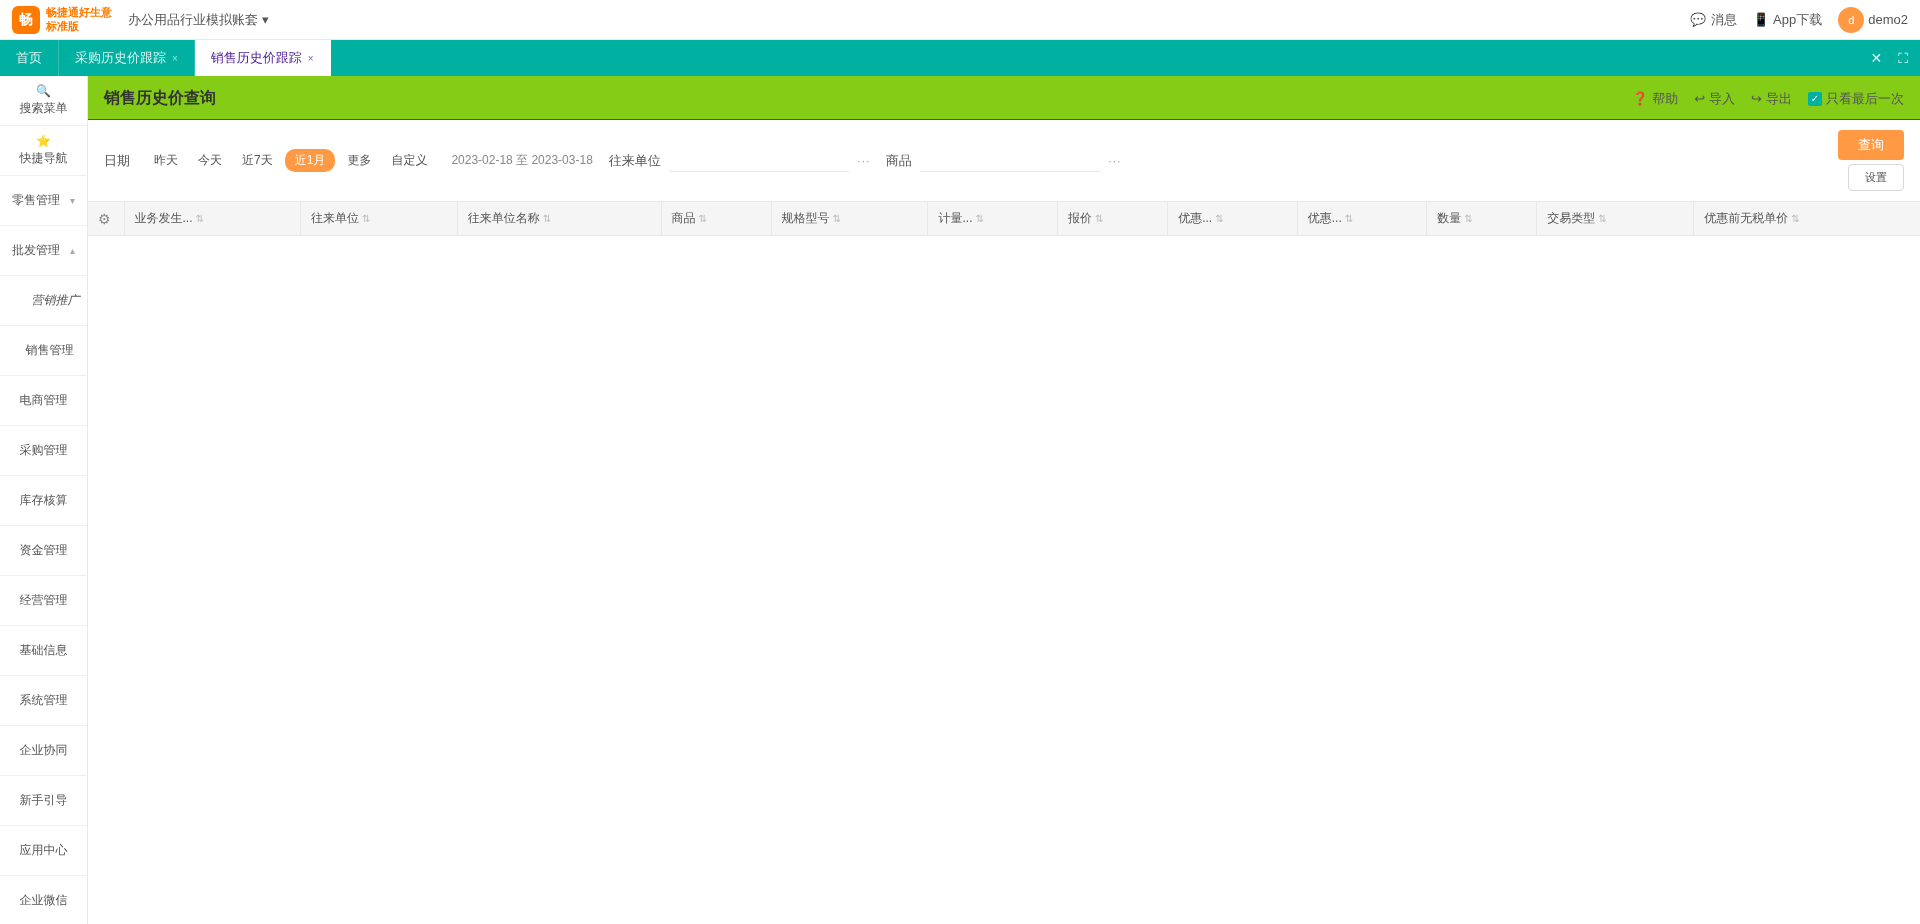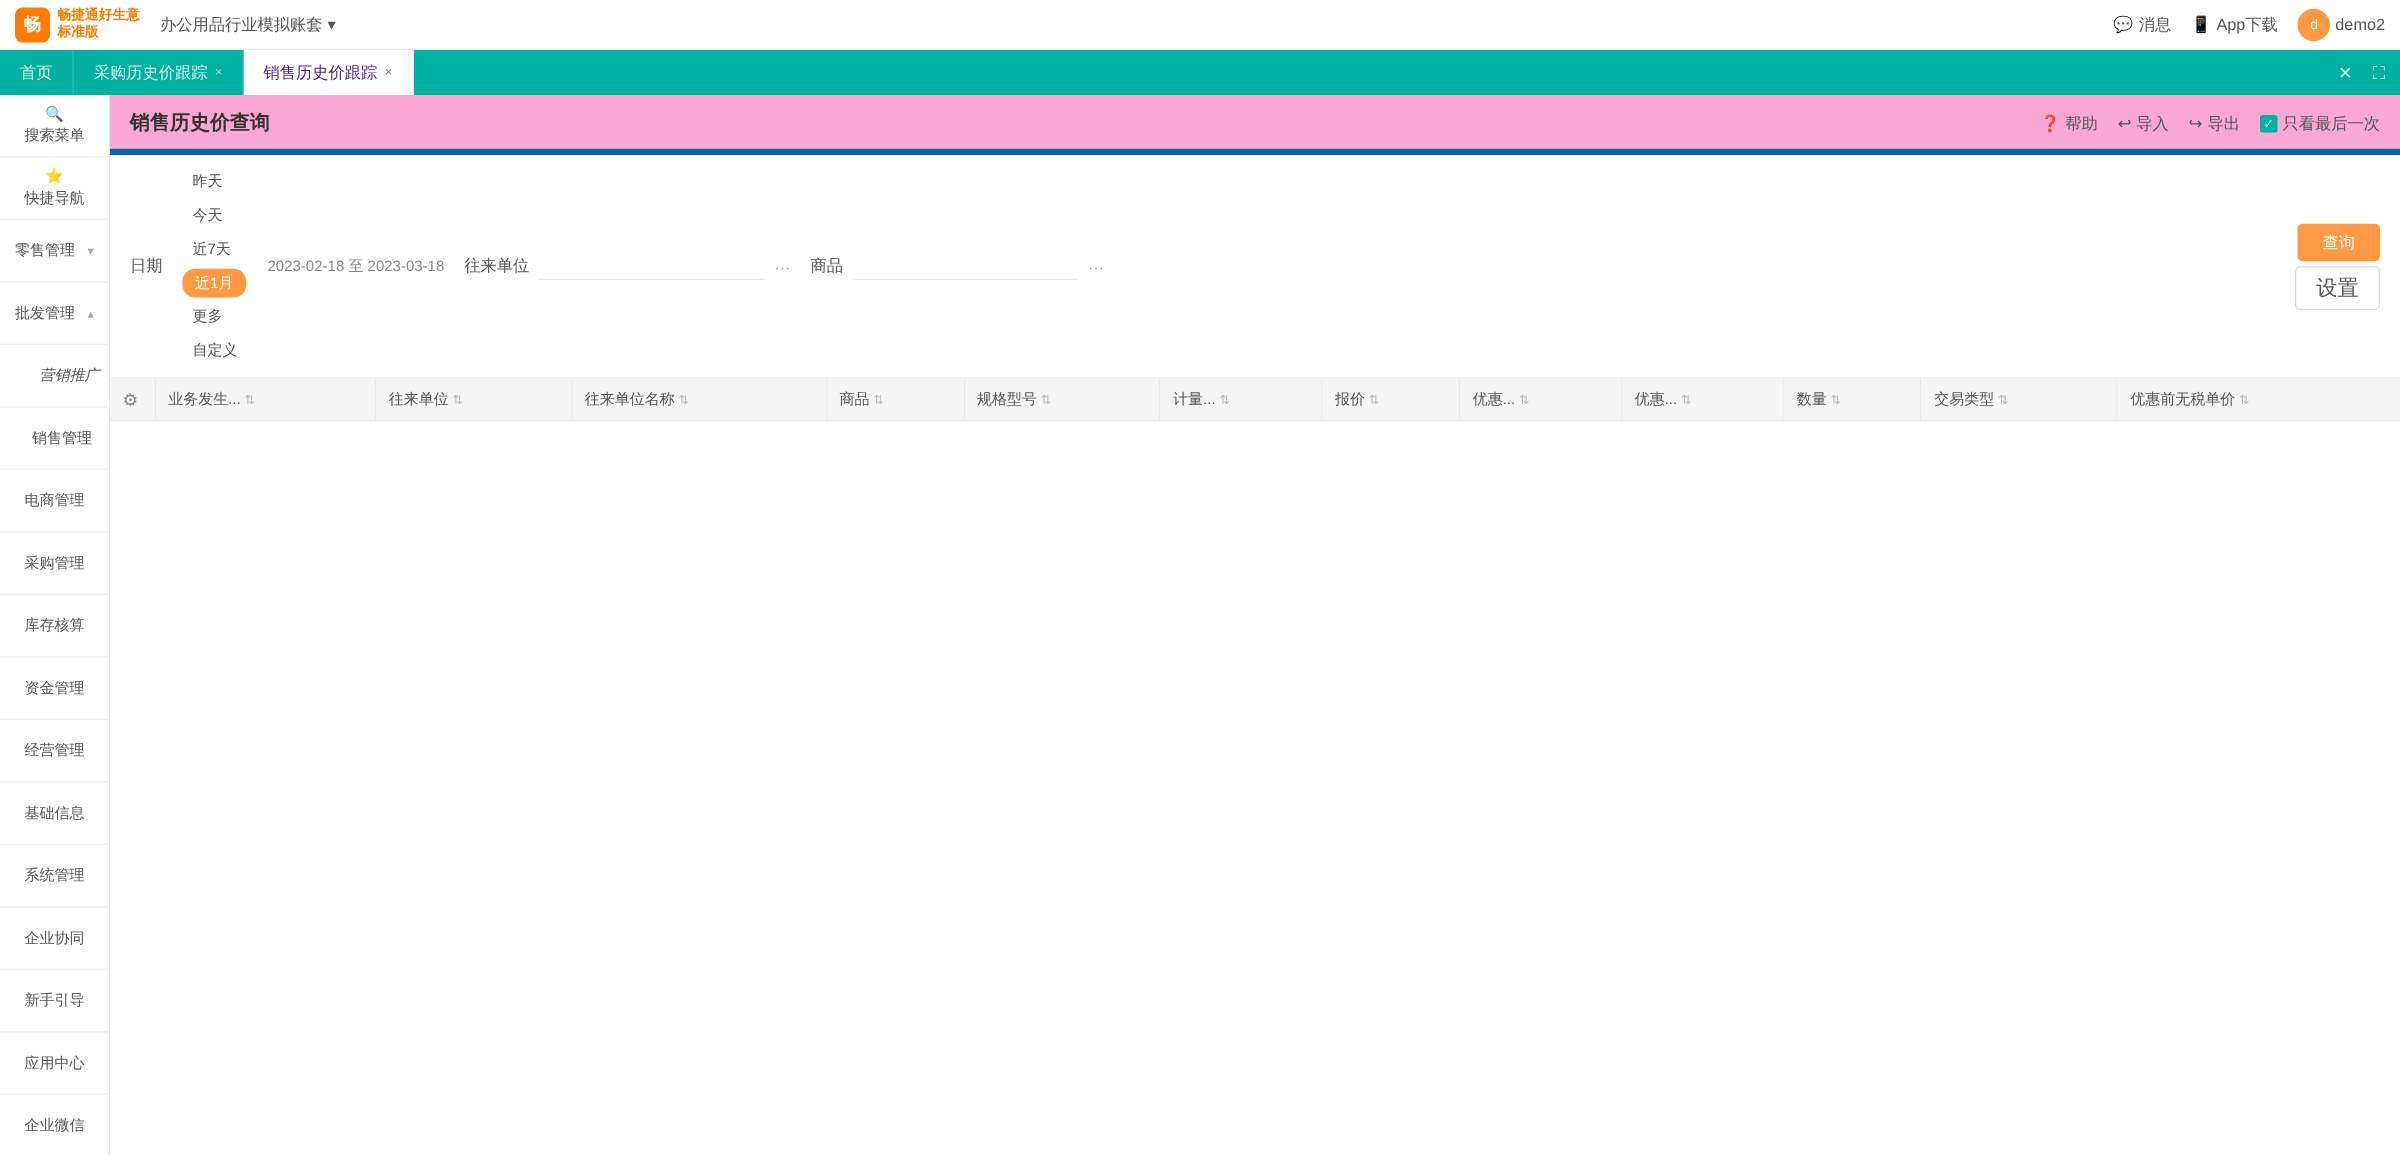--- a/index.html
+++ b/index.html
@@ -29,41 +29,41 @@
 
     
     .sidebar { width: 88px; background: #fff; border-right: 1px solid #e8e8e8; display: flex; flex-direction: column; overflow-y: auto; flex-shrink: 0; }
     .sidebar-item { display: flex; flex-direction: column; align-items: center; justify-content: center; padding: 12px 4px; cursor: pointer; color: #555; font-size: 12px; border-bottom: 1px solid #f0f0f0; min-height: 50px; text-align: center; gap: 2px; }
     .sidebar-item.has-arrow { flex-direction: row; justify-content: space-between; padding: 10px 12px; font-size: 13px; }
 
     
     .content { flex: 1; display: flex; flex-direction: column; overflow: hidden; background: #f5f5f5; }
 
     
-    .page-header { background: #f9a8d4; padding: 12px 16px 0 16px; border-bottom: 5px solid #0369a1; flex-shrink: 0; }
+    .page-header { background: #84cc16; padding: 12px 16px 0 16px; border-bottom: 1px solid #0369a1; flex-shrink: 0; }
     .page-title-row { display: flex; align-items: center; justify-content: space-between; padding-bottom: 10px; }
     .page-title { font-size: 16px; font-weight: 600; color: #333; }
     .page-actions { display: flex; align-items: center; gap: 16px; color: #555; font-size: 13px; }
     .page-action-item { display: flex; align-items: center; gap: 4px; cursor: pointer; }
     .checkbox-label { display: flex; align-items: center; gap: 4px; cursor: pointer; }
     .checkbox-checked { width: 14px; height: 14px; background: #00b0a0; border-radius: 2px; display: flex; align-items: center; justify-content: center; color: white; font-size: 10px; }
 
     
     .filter-row { display: flex; align-items: center; gap: 16px; padding: 10px 16px; background: #fff; flex-wrap: wrap; border-bottom: 1px solid #e8e8e8; flex-shrink: 0; }
     .filter-label { color: #555; font-size: 13px; white-space: nowrap; }
-    .date-btns { display: flex; align-items: flex-start; gap: 4px; flex-direction: column; }
+    .date-btns { display: flex; align-items: flex-start; gap: 4px; }
     .date-btn { padding: 3px 8px; font-size: 12px; border-radius: 3px; cursor: pointer; color: #555; border: none; background: transparent; }
     .date-btn.active { background: #ff9944; color: #fff; border-radius: 10px; padding: 3px 10px; }
     .date-range { color: #888; font-size: 12px; }
     .filter-input-group { display: flex; align-items: center; gap: 8px; }
     .filter-input-label { color: #555; font-size: 13px; }
     .filter-input { border: none; border-bottom: 1px solid #e8e8e8; padding: 3px 6px; font-size: 13px; color: #333; width: 180px; outline: none; background: transparent; }
     .filter-dots { color: #aaa; font-size: 13px; cursor: pointer; }
     .query-btn { background: #ff9944; color: #fff; border: none; border-radius: 4px; padding: 6px 20px; font-size: 13px; cursor: pointer; white-space: nowrap; }
-    .settings-btn { border: 1px solid #d9d9d9; color: #555; background: #fff; border-radius: 4px; padding: 5px 16px; font-size: 17px; cursor: pointer; }
+    .settings-btn { border: 1px solid #d9d9d9; color: #555; background: #fff; border-radius: 4px; padding: 5px 16px; font-size: 11px; cursor: pointer; }
     .filter-right { display: flex; flex-direction: column; align-items: flex-end; gap: 4px; margin-left: auto; }
 
     
     .table-container { flex: 1; overflow: auto; background: #fff; margin: 0; }
     .data-table { width: 100%; border-collapse: collapse; }
     .data-table th { background: #f5f5f5; border-bottom: 1px solid #e8e8e8; border-right: 1px solid #e8e8e8; padding: 8px 10px; font-weight: 500; font-size: 12px; color: #555; white-space: nowrap; text-align: left; position: sticky; top: 0; }
     .data-table th:last-child { border-right: none; }
     .sort-icon { color: #bbb; margin-left: 3px; font-size: 10px; }
     .th-gear { width: 36px; text-align: center; }
     .gear-icon-th { color: #888; cursor: pointer; font-size: 14px; }

